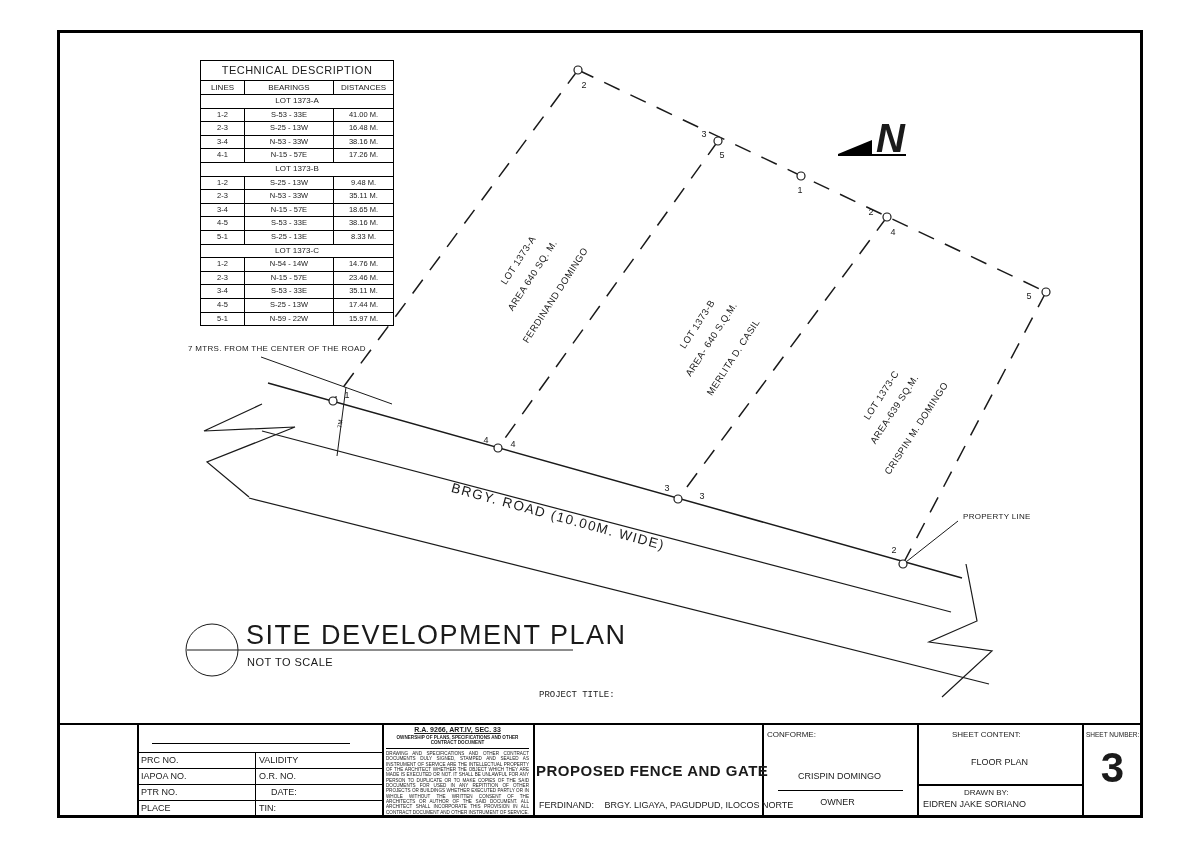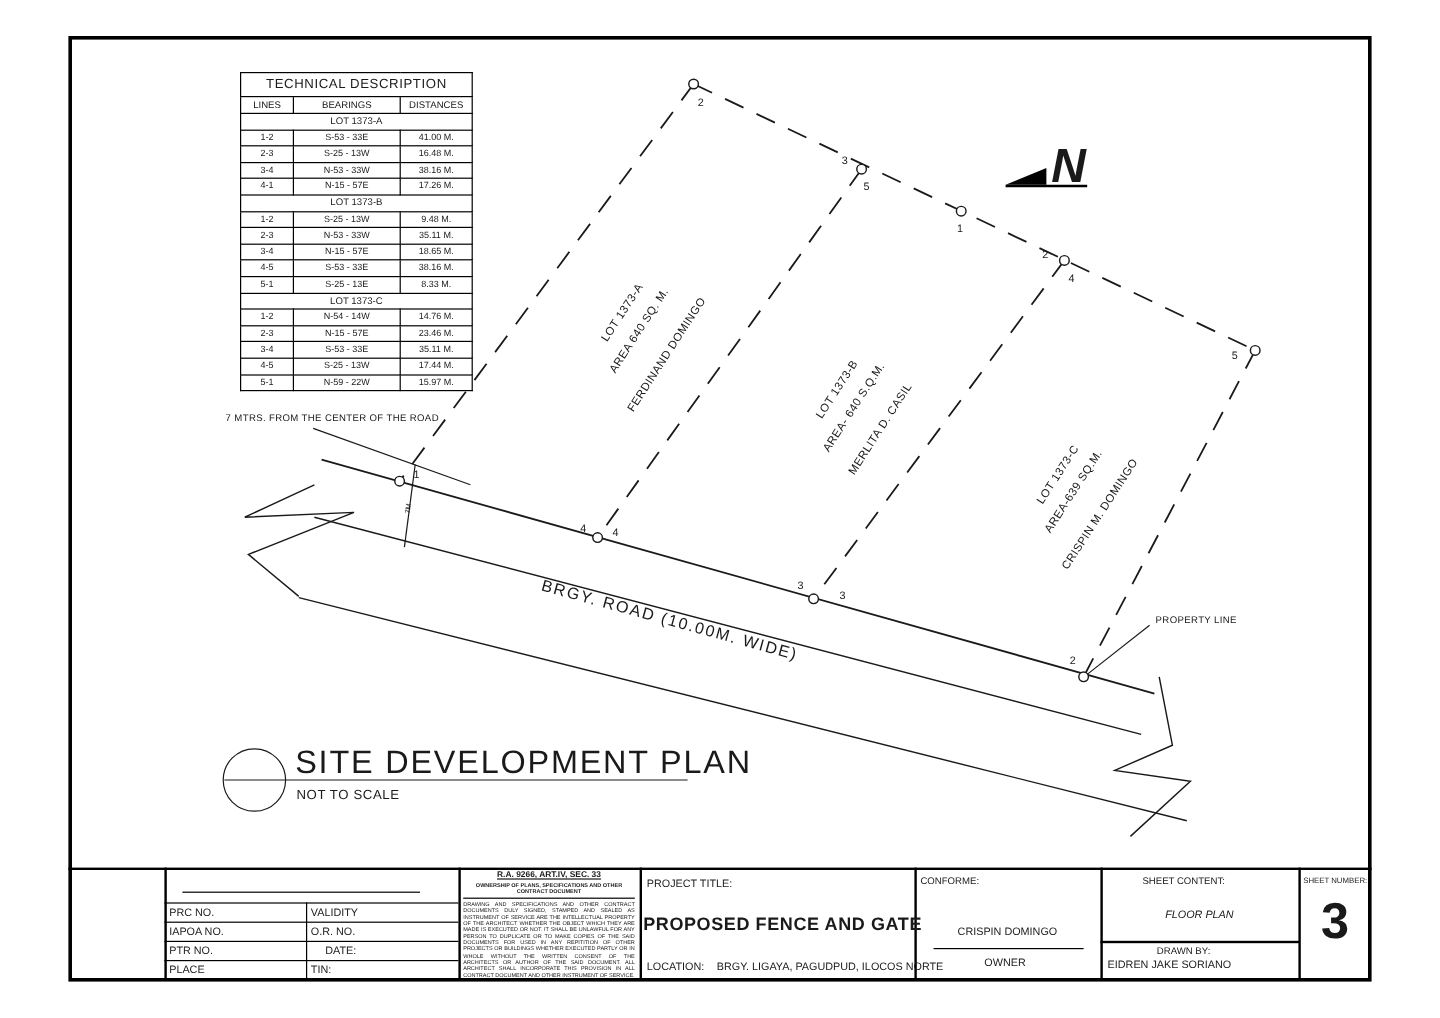--- a/index.html
+++ b/index.html
@@ -246,32 +246,32 @@
 <div class="tb-cellval" style="left:271px;top:787px;">DATE:</div>
 <div class="tb-cellval" style="left:141px;top:803px;">PLACE</div>
 <div class="tb-cellval" style="left:259px;top:803px;">TIN:</div>
 
 <div class="law-box">
   <div class="law-heading">R.A. 9266, ART.IV, SEC. 33</div>
   <div class="law-sub">OWNERSHIP OF PLANS, SPECIFICATIONS AND OTHER CONTRACT DOCUMENT</div>
   <div class="law-body">DRAWING AND SPECIFICATIONS AND OTHER CONTRACT DOCUMENTS DULY SIGNED, STAMPED AND SEALED AS INSTRUMENT OF SERVICE ARE THE INTELLECTUAL PROPERTY OF THE ARCHITECT WHETHER THE OBJECT WHICH THEY ARE MADE IS EXECUTED OR NOT. IT SHALL BE UNLAWFUL FOR ANY PERSON TO DUPLICATE OR TO MAKE COPIES OF THE SAID DOCUMENTS FOR USED IN ANY REPITITION OF OTHER PROJECTS OR BUILDINGS WHETHER EXECUTED PARTLY OR IN WHOLE WITHOUT THE WRITTEN CONSENT OF THE ARCHITECTS OR AUTHOR OF THE SAID DOCUMENT. ALL ARCHITECT SHALL INCORPORATE THIS PROVISION IN ALL CONTRACT DOCUMENT AND OTHER INSTRUMENT OF SERVICE.</div>
 </div>
 
-<div class="tb-small" style="left:539px;top:731px;font-size:9px;">PROJECT TITLE:</div>
+<div class="tb-small" style="left:539px;top:690px;font-size:9px;font-family:Liberation Mono, monospace;">PROJECT TITLE:</div>
 <div class="tb-center" style="left:536px;top:762px;width:224px;font-size:15px;font-weight:bold;letter-spacing:0.5px;">PROPOSED FENCE AND GATE</div>
 <div class="tb-small" style="left:539px;top:800px;font-size:9px;">
-  <span>LOCATION:</span>
+  <span>FERDINAND:</span>
   <span style="margin-left:8px;">BRGY. LIGAYA, PAGUDPUD, ILOCOS NORTE</span>
 </div>
 
 <div class="tb-small" style="left:767px;top:730px;">CONFORME:</div>
 <div class="tb-center" style="left:762px;top:771px;width:155px;font-size:9px;">CRISPIN DOMINGO</div>
 <div class="hline" style="left:778px;top:790px;width:125px;height:1px;"></div>
 <div class="tb-center" style="left:762px;top:797px;width:151px;font-size:9px;">OWNER</div>
 
 <div class="tb-small" style="left:952px;top:730px;">SHEET CONTENT:</div>
-<div class="tb-center" style="left:917px;top:757px;width:165px;font-size:9px;font-style:italic;">FLOOR PLAN</div>
+<div class="tb-center" style="left:917px;top:757px;width:165px;font-size:9px;">FLOOR PLAN</div>
 <div class="hline" style="left:917px;top:784px;width:166px;height:1.5px;"></div>
 <div class="tb-small" style="left:923px;top:788px;margin-left:41px;">DRAWN BY:</div>
 <div class="tb-small" style="left:923px;top:799px;font-size:9px;">EIDREN JAKE SORIANO</div>
 
 <div class="tb-small" style="left:1086px;top:731px;font-size:6.5px;">SHEET NUMBER:</div>
 <div class="tb-center" style="left:1082px;top:744px;width:61px;font-size:42px;font-weight:bold;">3</div>
 
 </body></html>

